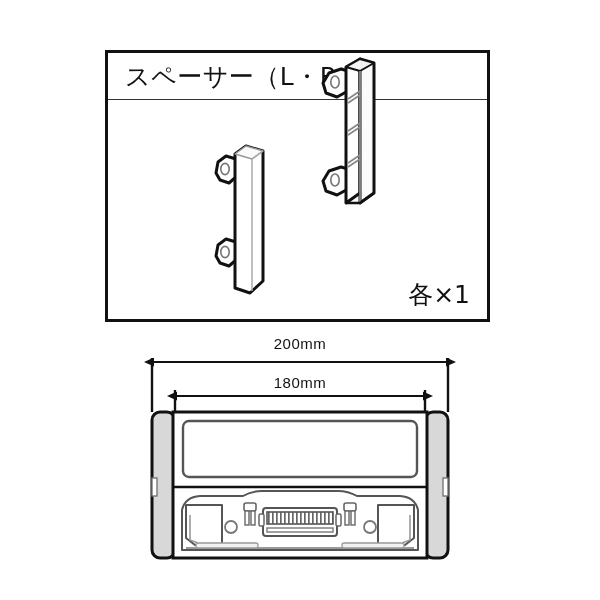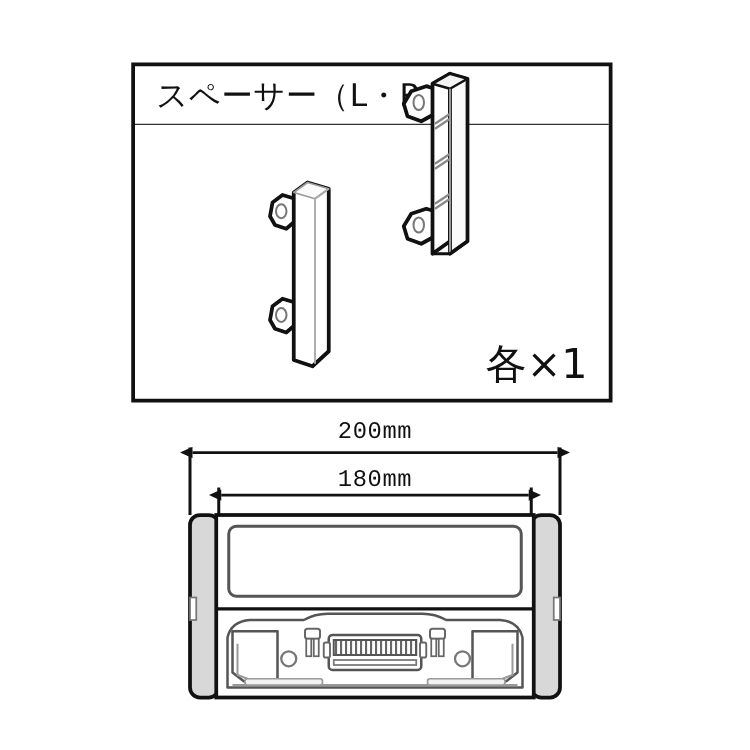--- a/index.html
+++ b/index.html
@@ -49,21 +49,21 @@
     letter-spacing: 0.5px;
     padding-left: 17px;
     line-height: 1;
     white-space: nowrap;
     font-family: "DejaVu Sans", "Liberation Sans", sans-serif;
   }
   .qty-label {
     position: absolute;
     right: 17px;
     bottom: 12px;
-    font-size: 33px;
+    font-size: 25px;
     line-height: 1;
     white-space: nowrap;
     font-family: "DejaVu Sans", "Liberation Sans", sans-serif;
   }
 
   .svg-abs {
     position: absolute;
     left: 0; top: 0;
     overflow: visible;
   }
@@ -72,24 +72,24 @@
   .dims {
     position: absolute;
     left: 0;
     top: 0;
     width: 600px;
     height: 600px;
     pointer-events: none;
   }
   .dim-text {
     position: absolute;
-    font-size: 19px;
+    font-size: 15px;
     line-height: 1;
     white-space: nowrap;
-    font-family: Liberation Mono, monospace;
+    font-family: Liberation Sans, sans-serif;
     letter-spacing: 0.5px;
   }
   .dim-200 { left: 0; width: 600px; text-align: center; top: 336px; }
   .dim-180 { left: 0; width: 600px; text-align: center; top: 375px; }
 </style>
 </head>
 <body>
 
 <div id="root">
 

